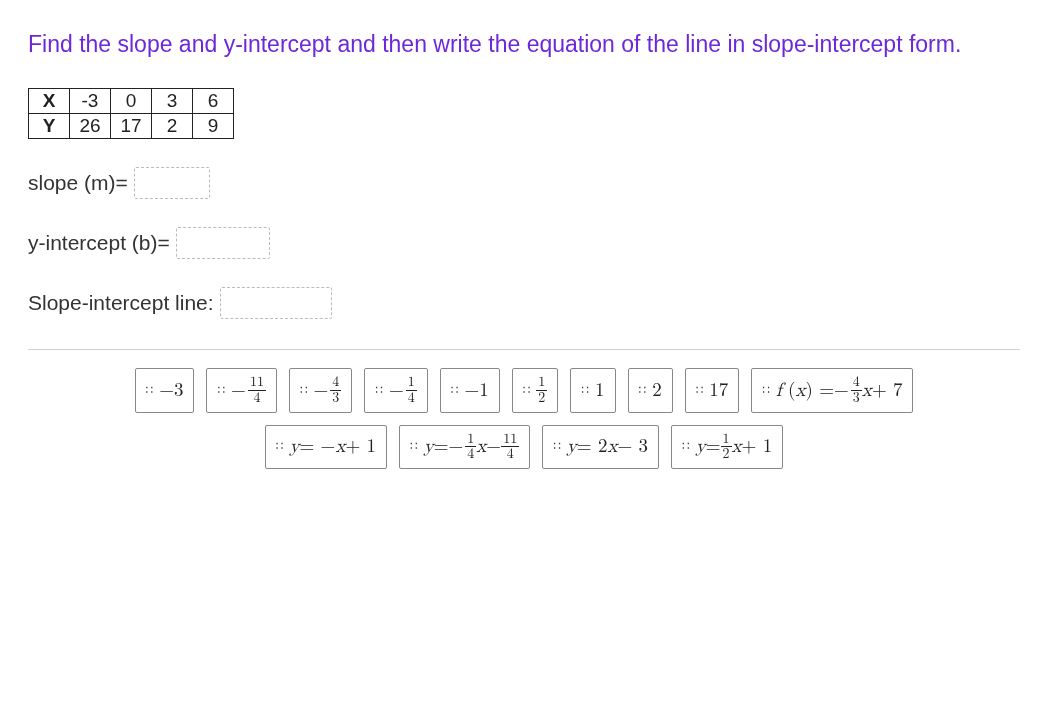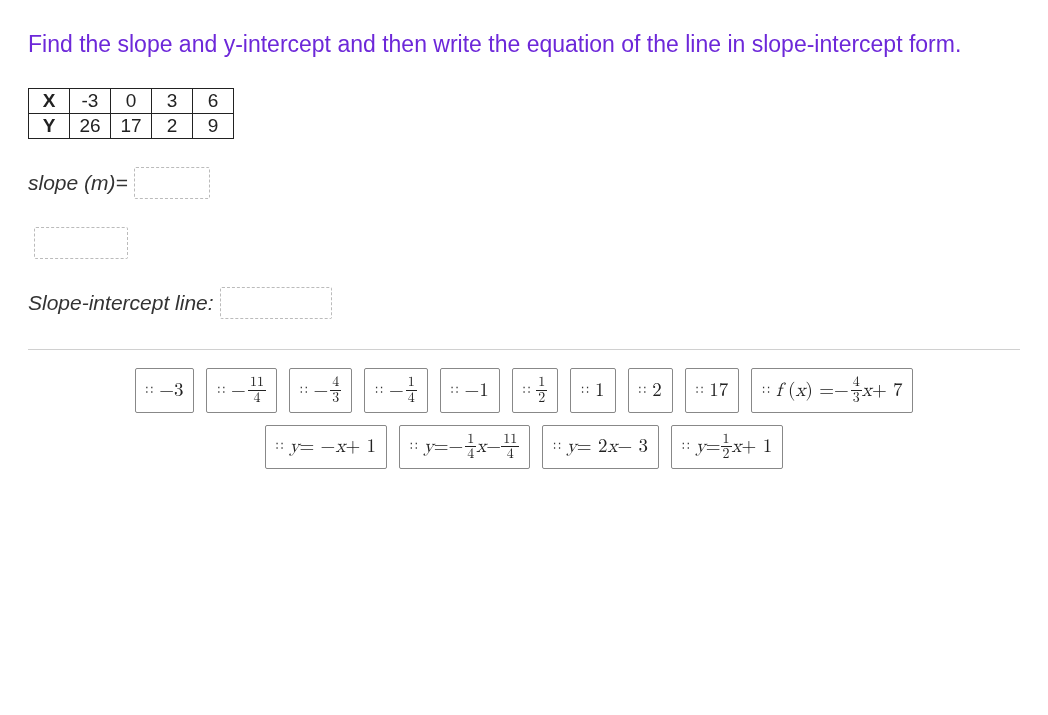--- a/index.html
+++ b/index.html
@@ -31,21 +31,20 @@
   }
   table.data td.hdr {
     font-weight: bold;
     text-align: center;
   }
   .prompt-row {
     margin-bottom: 28px;
     font-size: 21px;
     display: flex;
     align-items: center;
-    font-style: italic;
   }
   .drop {
     display: inline-block;
     height: 30px;
     border: 1.5px dashed #bbb;
     border-radius: 2px;
     margin-left: 6px;
     vertical-align: middle;
   }
   .drop.sm { width: 74px; }
@@ -120,20 +119,21 @@
   </tr>
 </tbody>
   </table>
 
 <div class="prompt-row">
   <span>slope (m)=</span>
   <span class="drop sm"></span>
 </div>
 
 <div class="prompt-row">
+  <span>y-intercept (b)=</span>
   <span class="drop md"></span>
 </div>
 
 <div class="prompt-row">
   <span>Slope-intercept line:</span>
   <span class="drop lg"></span>
 </div>
 
 <hr class="sep">
 

